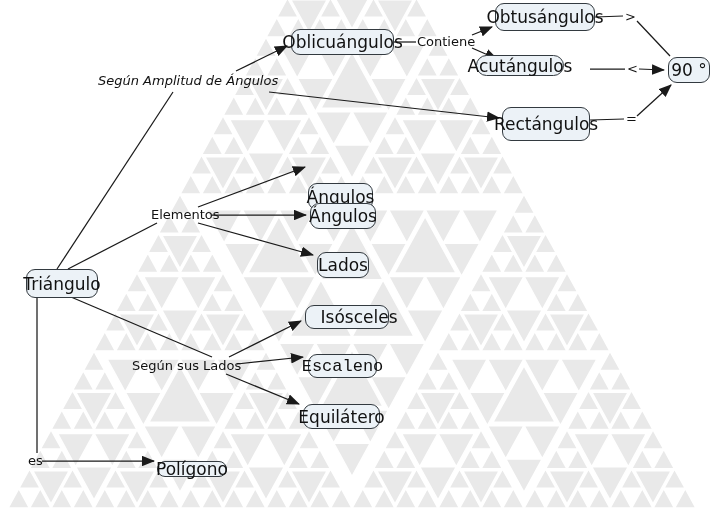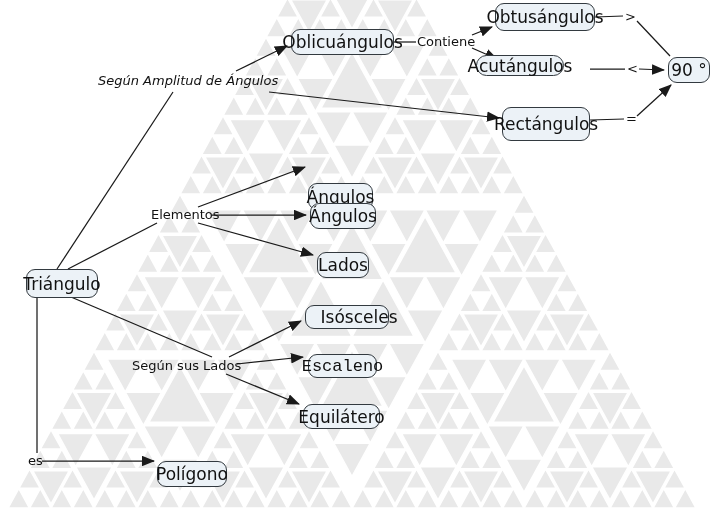--- a/index.html
+++ b/index.html
@@ -448,21 +448,21 @@
   <div class="node" style="left:495px; top:3px;   width:100px; height:28px;">Obtusángulos</div>
   <div class="node" style="left:476px; top:55px;  width:88px;  height:21px;border-radius:11px;">Acutángulos</div>
   <div class="node" style="left:502px; top:107px; width:88px;  height:34px;">Rectángulos</div>
   <div class="node" style="left:668px; top:57px;  width:42px;  height:26px;text-align:right;">90 °</div>
   <div class="node" style="left:308px; top:147px; width:65px;  height:27px;margin-top:36px;">Ángulos</div>
   <div class="node" style="left:310px; top:203px; width:66px;  height:26px;">Ángulos</div>
   <div class="node" style="left:317px; top:252px; width:52px;  height:26px;">Lados</div>
   <div class="node" style="left:305px; top:305px; width:84px;  height:24px;padding-left:24px;">Isósceles</div>
   <div class="node" style="left:308px; top:354px; width:69px;  height:24px;font-family:Liberation Mono, monospace;">Escaleno</div>
   <div class="node" style="left:303px; top:404px; width:77px;  height:25px;">Equilátero</div>
-  <div class="node" style="left:157px; top:461px; width:70px;  height:26px;">Polígono</div>
+  <div class="node" style="left:157px; top:461px; width:70px;  height:16px;">Polígono</div>
 
   <div class="lbl" style="left:98px;  top:74px;font-style:italic;">Según Amplitud de Ángulos</div>
   <div class="lbl" style="left:417px; top:35px;">Contiene</div>
   <div class="lbl" style="left:625px; top:10px;">&gt;</div>
   <div class="lbl" style="left:627px; top:62px;">&lt;</div>
   <div class="lbl" style="left:626px; top:112px;">=</div>
   <div class="lbl" style="left:151px; top:208px;">Elementos</div>
   <div class="lbl" style="left:132px; top:359px;">Según sus Lados</div>
   <div class="lbl" style="left:28px;  top:454px;">es</div>
 

